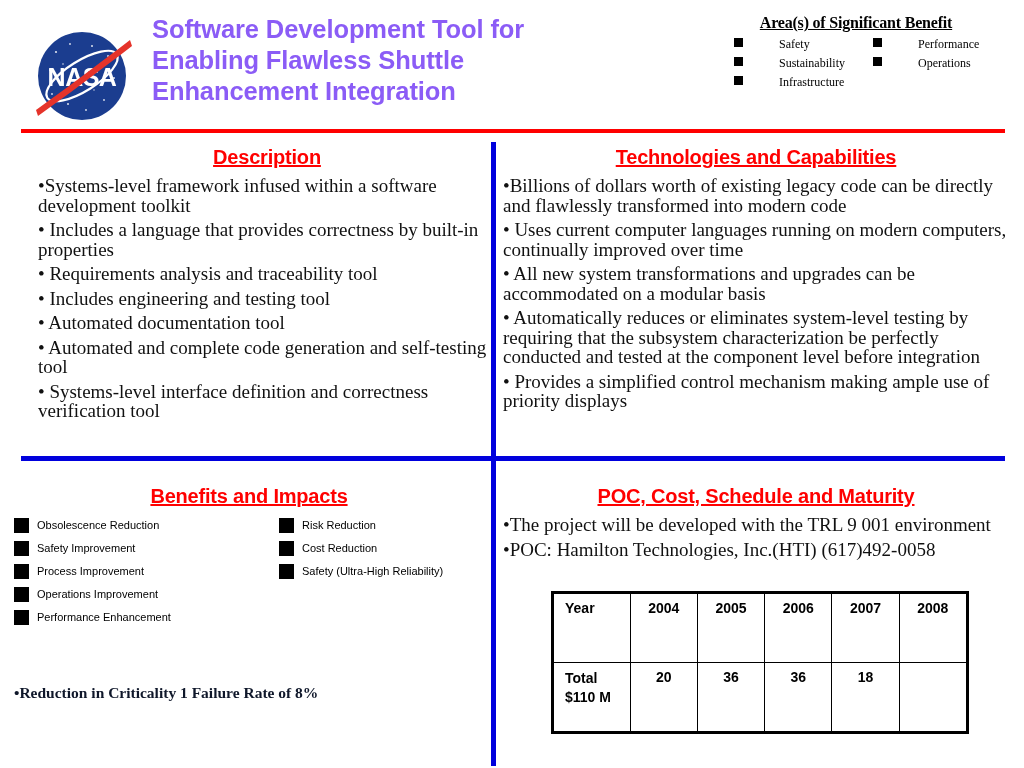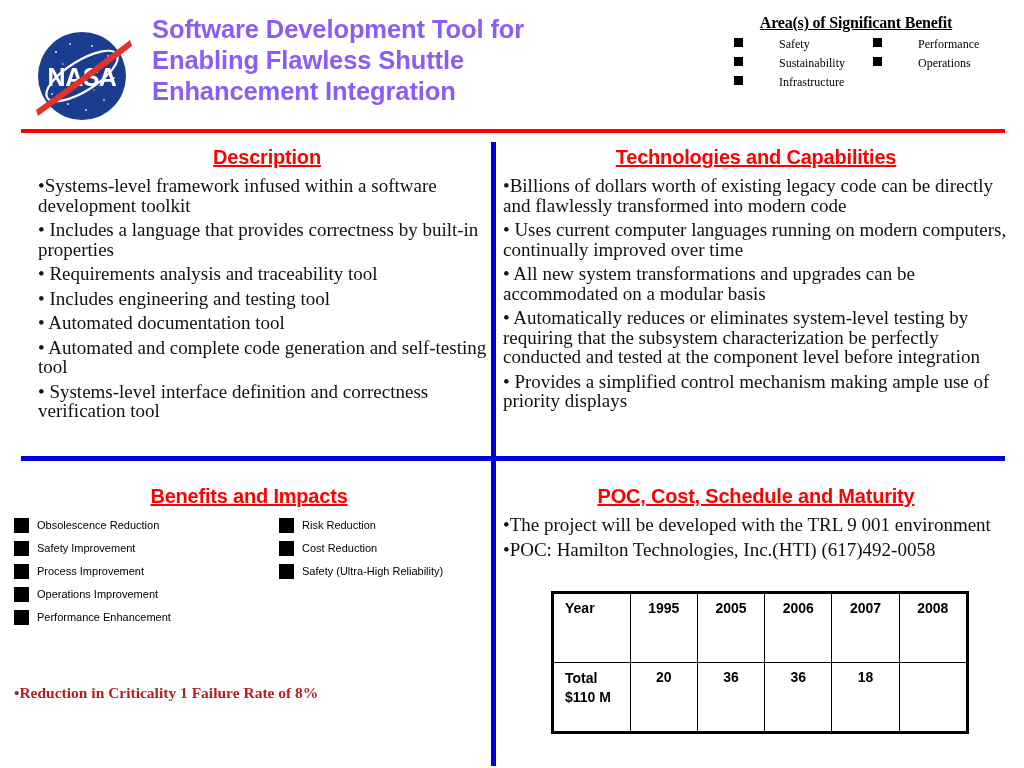--- a/index.html
+++ b/index.html
@@ -145,21 +145,21 @@
     margin-right: 8px;
     flex: 0 0 auto;
     margin-top: 4px;
   }
   #ben-footnote {
     position: absolute;
     left: 14px; top: 684px;
     font-family: "Liberation Serif", serif;
     font-weight: bold;
     font-size: 15.5px;
-    color: #b91c1c;
+    color: #0f172a;
   }
 
   
   #poc-table {
     position: absolute;
     left: 527px; top: 591px;
     width: 418px;
     border-collapse: collapse;
     border: 3px solid #000;
     background: #fff;
@@ -334,21 +334,21 @@
   <div class="body-list">
     <div class="bullet-line">•The project will be developed with the TRL 9 001 environment</div>
     <div class="bullet-line">•POC: Hamilton Technologies, Inc.(HTI) (617)492-0058</div>
   </div>
 </div>
 
 <table id="poc-table">
   <tbody>
     <tr>
       <td class="lbl">Year</td>
-      <td>1995</td>
+      <td>2004</td>
       <td>2005</td>
       <td>2006</td>
       <td>2007</td>
       <td>2008</td>
     </tr>
     <tr>
       <td class="lbl">
         <span>Total</span>
         <span>$110 M</span>
       </td>

